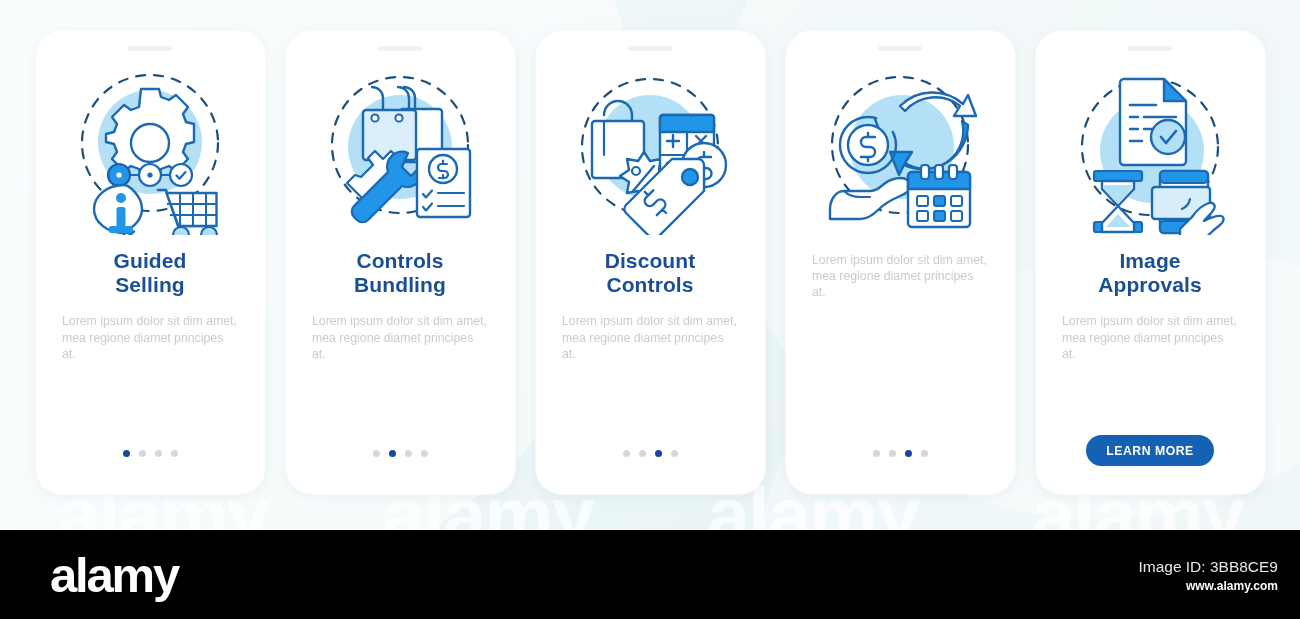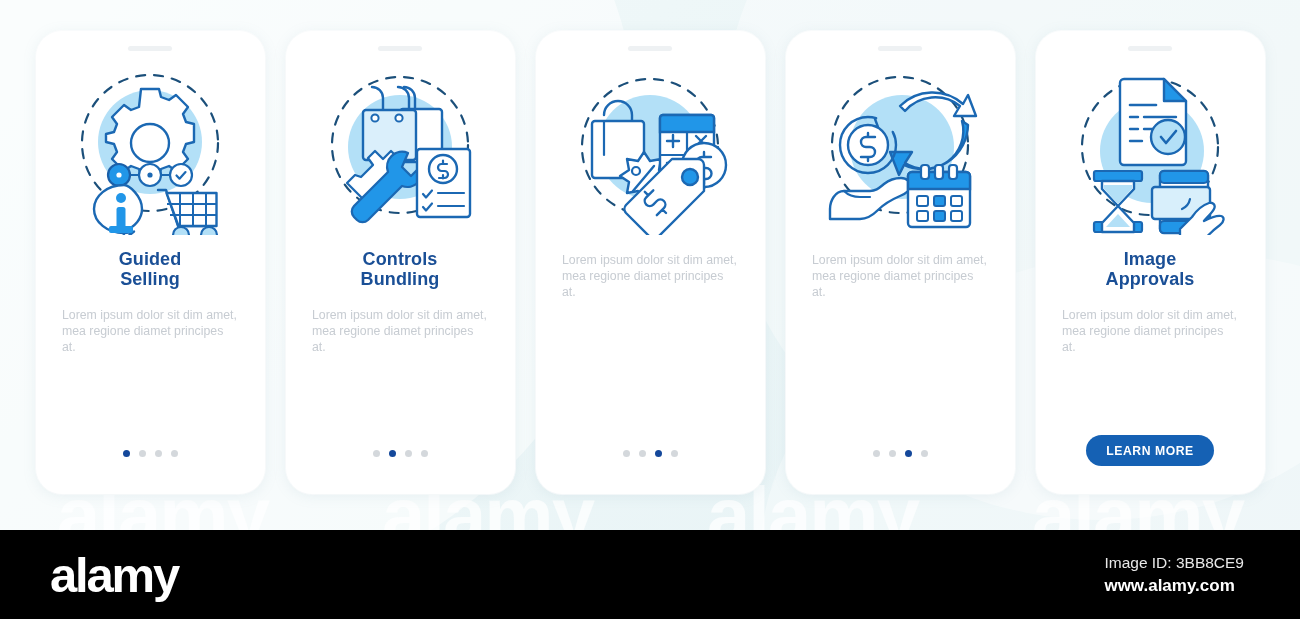--- a/index.html
+++ b/index.html
@@ -61,21 +61,21 @@
   .icon-wrap {
     width: 180px; height: 176px;
     margin-top: 8px;
     display: flex; align-items: center; justify-content: center;
     flex: none;
   }
   .icon-wrap svg { width: 176px; height: 176px; display: block; }
 
   .card-title {
     margin-top: 14px;
-    font-size: 18px; font-weight: bold; line-height: 1.13;
+    font-size: 21px; font-weight: bold; line-height: 1.13;
     text-align: center; color: #1a4f96;
     letter-spacing: .1px;
     white-space: pre-line;
   }
   .card-body {
     margin-top: 17px;
     width: 176px;
     font-size: 12.3px; line-height: 1.31;
     text-align: left; color: #c7ccd2;
   }
@@ -110,25 +110,25 @@
   }
   .footer-logo {
     color: #ffffff;
     font-size: 49px;
     font-weight: bold;
     letter-spacing: -2.2px;
     margin-left: 50px;
     font-family: "Liberation Sans", sans-serif;
   }
   .footer-right {
-    margin-left: auto; margin-right: 56px;
-    text-align: left; color: #ffffff;
+    margin-left: auto; margin-right: 22px;
+    text-align: right; color: #ffffff;
   }
   .footer-imgid { font-size: 15.5px; font-weight: normal; line-height: 1.5; color: #e8e8e8; }
-  .footer-url { font-size: 17px; font-weight: bold; line-height: 1.35; }
+  .footer-url { font-size: 12px; font-weight: bold; line-height: 1.35; }
 </style>
 </head>
 <body>
 
 <div id="stage">
 
   <div class="bg-blob-1"></div>
   <div class="bg-blob-2"></div>
   <div class="bg-blob-3"></div>
 
@@ -254,20 +254,22 @@
           <circle cx="142" cy="106" r="22" fill="#ffffff" stroke="#1b68b3" stroke-width="2.4"></circle>
           <path d="M149 98h-9a5.5 5.5 0 0 0 0 11h4a5.5 5.5 0 0 1 0 11h-9M142 93v5M142 120v5" fill="none" stroke="#1b68b3" stroke-width="2.4" stroke-linecap="round"></path>
 
           <path d="M110 100l-46 46a6 6 0 0 0 0 8l24 24a6 6 0 0 0 8 0l46-46v-26a6 6 0 0 0-6-6z" fill="#ffffff" stroke="#1b68b3" stroke-width="2.4" stroke-linejoin="round"></path>
           <circle cx="128" cy="118" r="8" fill="#2196e8" stroke="#1b68b3" stroke-width="2.4"></circle>
           <g transform="rotate(-45 92 142)">
             <path d="M99 134h-10a5 5 0 0 0 0 10h5a5 5 0 0 1 0 10H84M92 129v5M92 154v5" fill="none" stroke="#1b68b3" stroke-width="2.4" stroke-linecap="round"></path>
           </g>
         </svg>
       </div>
+      <div class="card-title">Discount
+Controls</div>
       <div class="card-body">Lorem ipsum dolor sit dim amet, mea regione diamet principes at.</div>
       <div class="spacer"></div>
       <div class="dots">
         <span class="dot"></span>
         <span class="dot"></span>
         <span class="dot active"></span>
         <span class="dot"></span>
       </div>
     </div>
 

